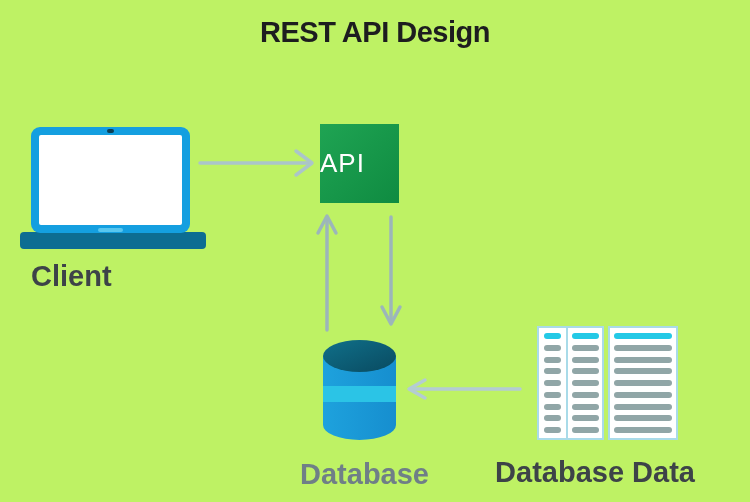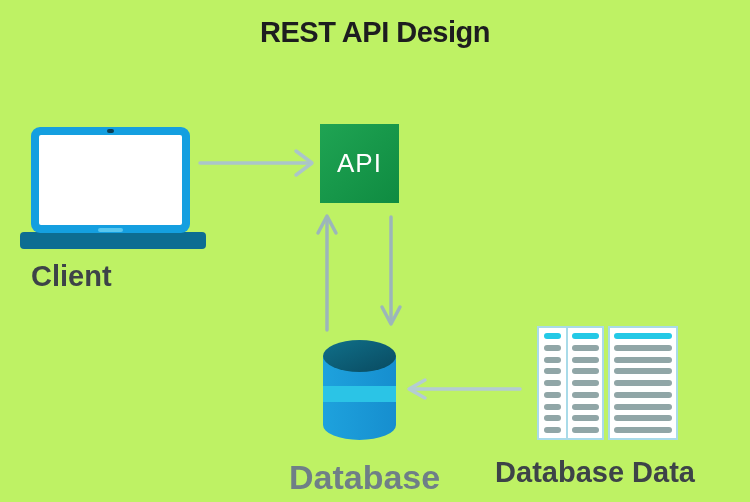--- a/index.html
+++ b/index.html
@@ -36,28 +36,28 @@
     background:#0d6d92;border-radius:4px;
   }
   .client-label{
     position:absolute;left:31px;top:260px;width:159px;text-align:left;
     font-size:29px;font-weight:bold;color:#3d4348;
   }
   
   .api-box{
     position:absolute;left:320px;top:124px;width:79px;height:79px;
     background:linear-gradient(135deg,#1fa453 0%,#0f8b41 100%);
-    display:flex;align-items:center;justify-content:center;
+    display:flex;align-items:center;justify-content:flex-start;
     color:#ffffff;font-size:26px;letter-spacing:1px;
   }
   
   .db-cylinder{position:absolute;left:318px;top:336px;}
   .db-label{
-    position:absolute;left:289px;top:458px;width:140px;text-align:center;
-    font-size:34px;font-weight:bold;color:#6f7f87;
+    position:absolute;left:289px;top:458px;width:140px;text-align:right;
+    font-size:29px;font-weight:bold;color:#6f7f87;
   }
   
   .table-icon{position:absolute;left:537px;top:326px;width:141px;height:114px;}
   .table-panel{
     position:absolute;top:0;height:114px;background:#fff;
     border:2px solid #a9dbe9;box-sizing:border-box;display:flex;
   }
   .panel-a{left:0;width:67px;}
   .panel-b{left:71px;width:70px;}
   .pill-col{

